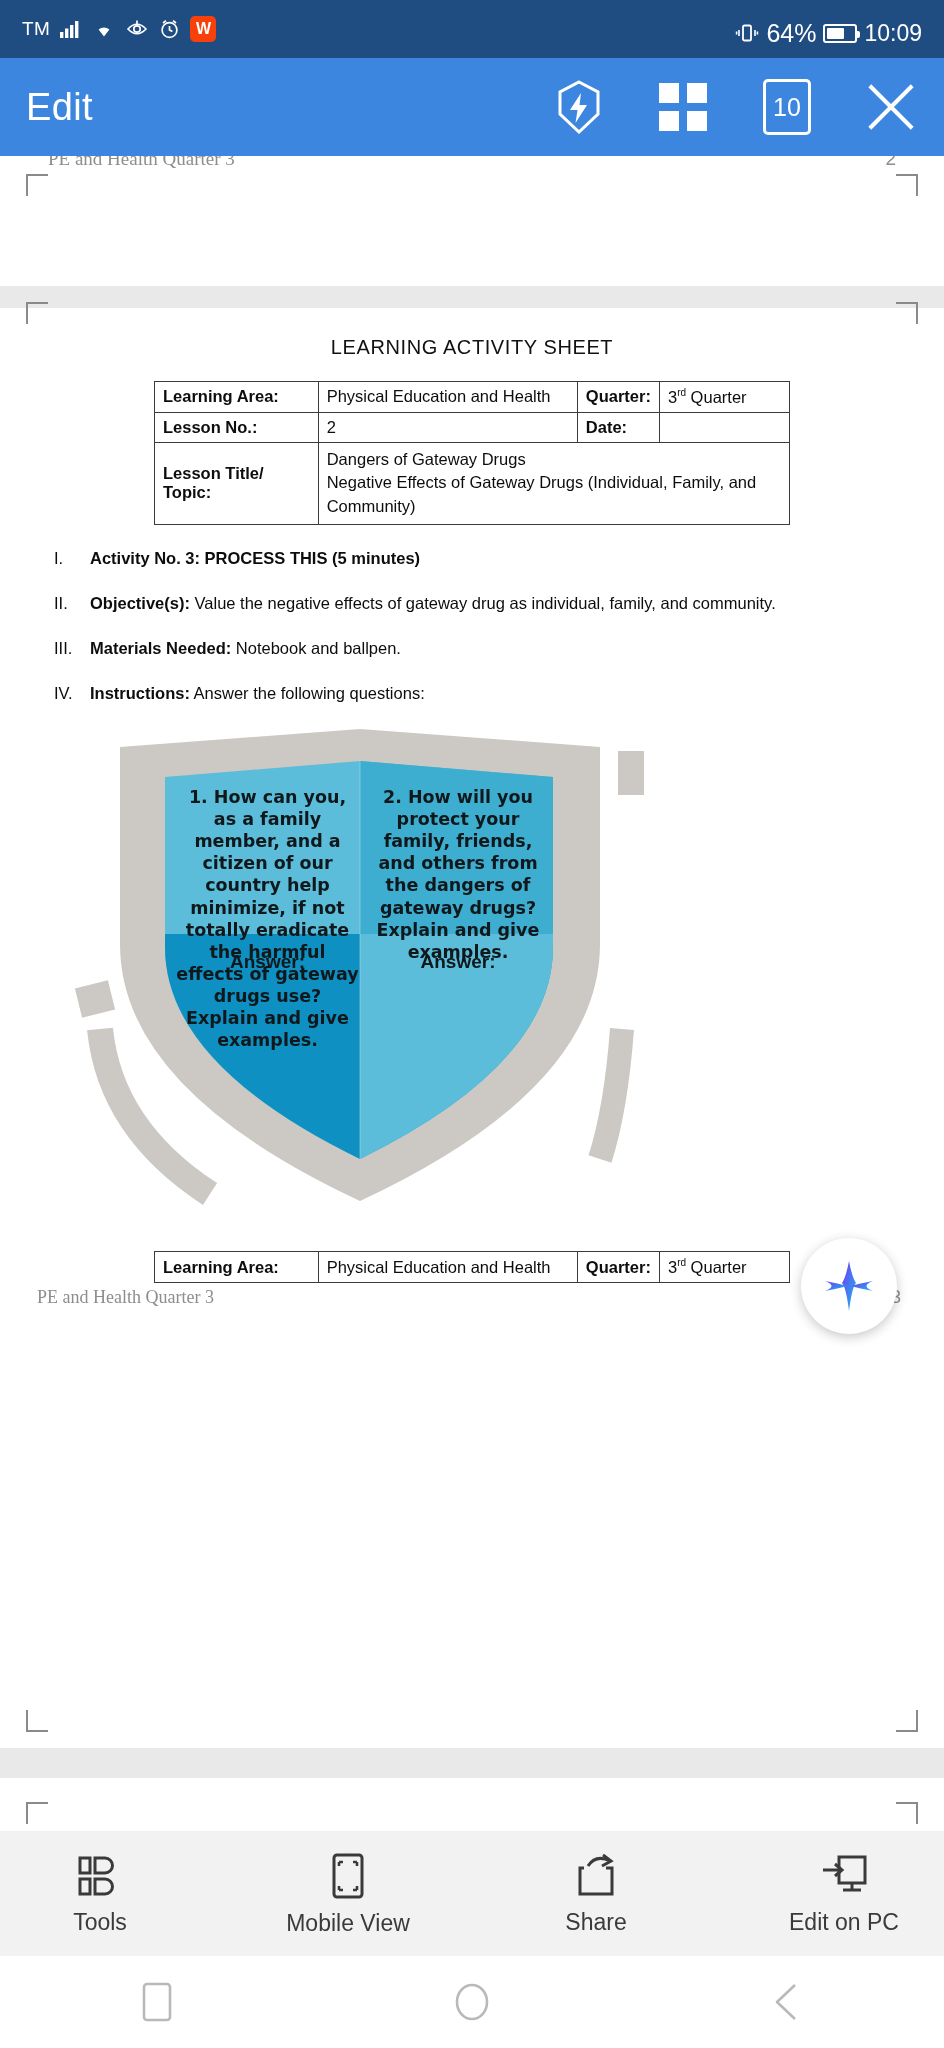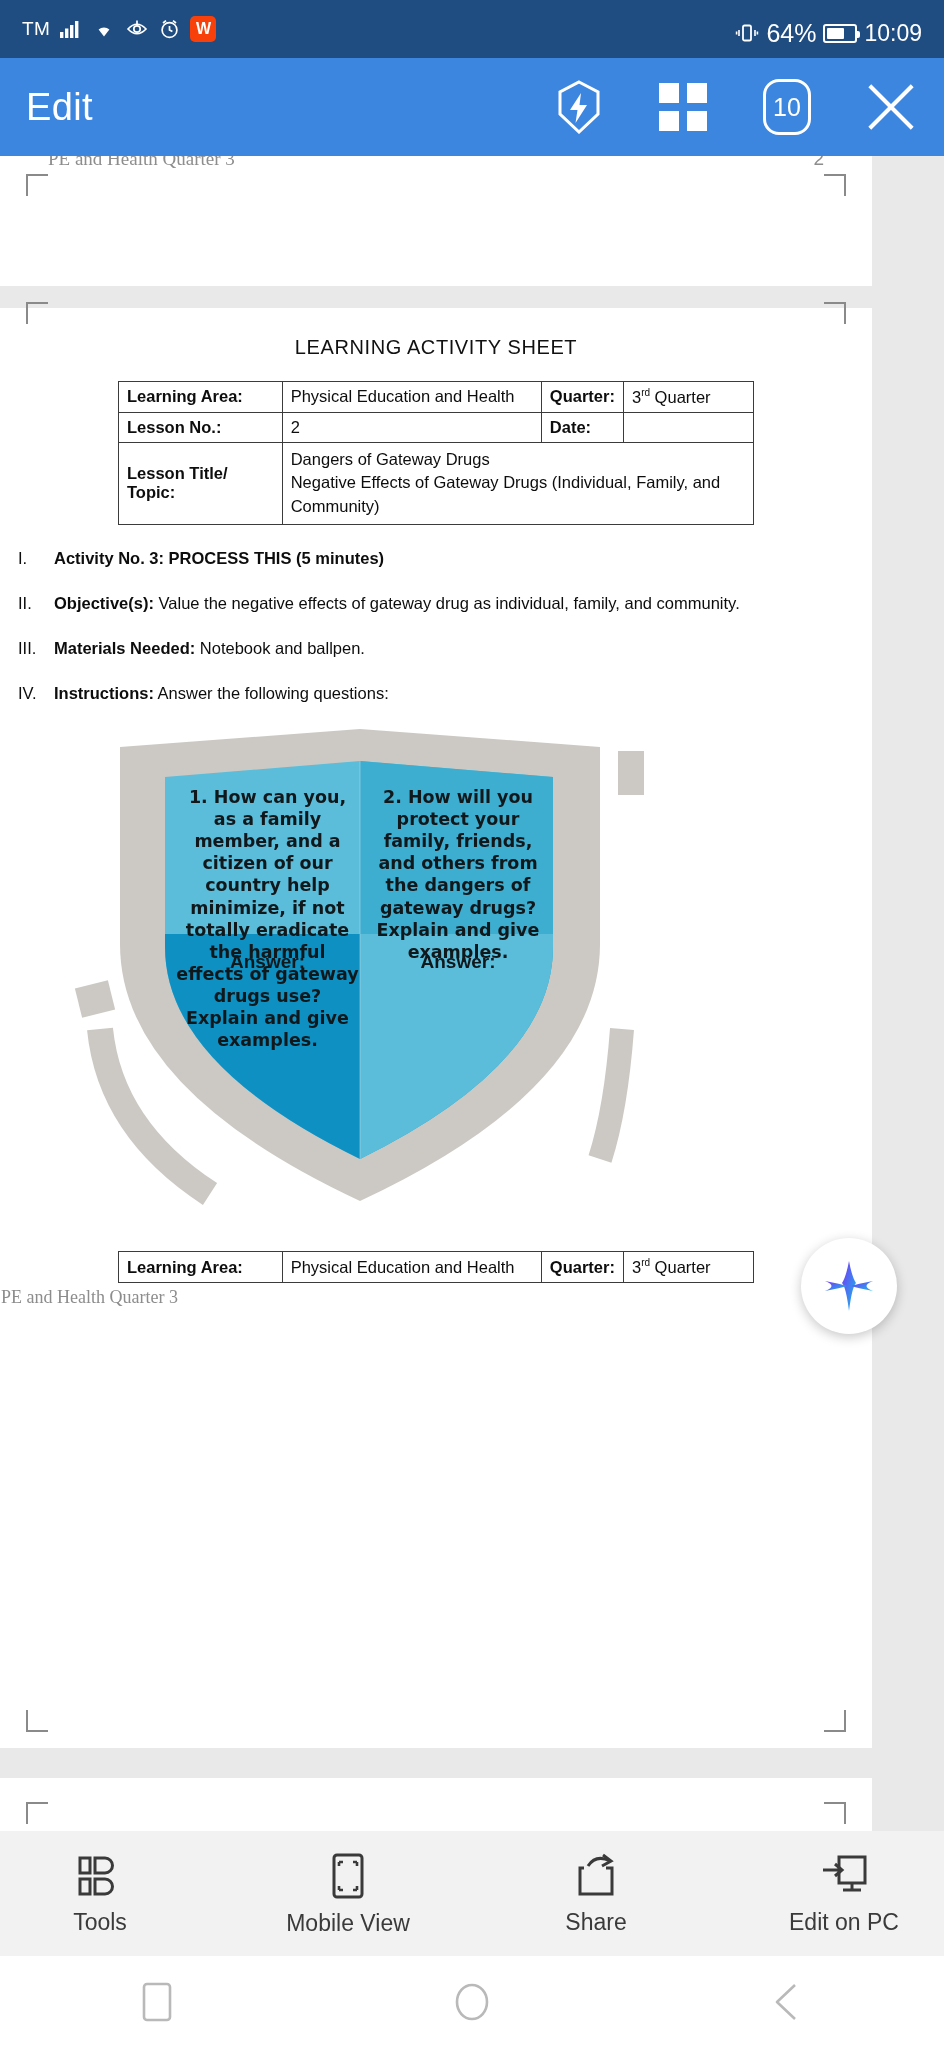--- a/index.html
+++ b/index.html
@@ -41,32 +41,32 @@
 
   
   .appbar {
     position:absolute; top:58px; left:0; width:944px; height:98px;
     background:#3d86e0; display:flex; align-items:center; padding:0 26px;
   }
   .appbar-title { color:#fff; font-size:38px; font-weight:normal; letter-spacing:.4px; }
   .appbar-actions { margin-left:auto; display:flex; align-items:center; gap:50px; }
   .ab-btn { width:54px; height:54px; display:flex; align-items:center; justify-content:center; cursor:pointer; }
   .page-badge {
-    width:48px; height:56px; border:3px solid #fff; border-radius:16px;
+    width:48px; height:56px; border:3px solid #fff; border-radius:5px;
     display:flex; align-items:center; justify-content:center;
     color:#fff; font-size:25px;
   }
 
   
   .docarea {
     position:absolute; top:156px; left:0; width:944px; height:1675px;
     background:#e9e9e9; overflow:hidden;
   }
   .page {
-    position:absolute; left:0; width:872px; background:#fff;
+    position:absolute; left:0; width:944px; background:#fff;
   }
   .page-top { top:0px; height:130px; }
   .page-main { top:152px; height:1440px; }
   .page-next { top:1622px; height:220px; }
 
   
   .cmark { position:absolute; width:22px; height:22px; }
   .cm-tl { border-left:2px solid #8a8a8a; border-top:2px solid #8a8a8a; }
   .cm-tr { border-right:2px solid #8a8a8a; border-top:2px solid #8a8a8a; }
   .cm-bl { border-left:2px solid #8a8a8a; border-bottom:2px solid #8a8a8a; }

